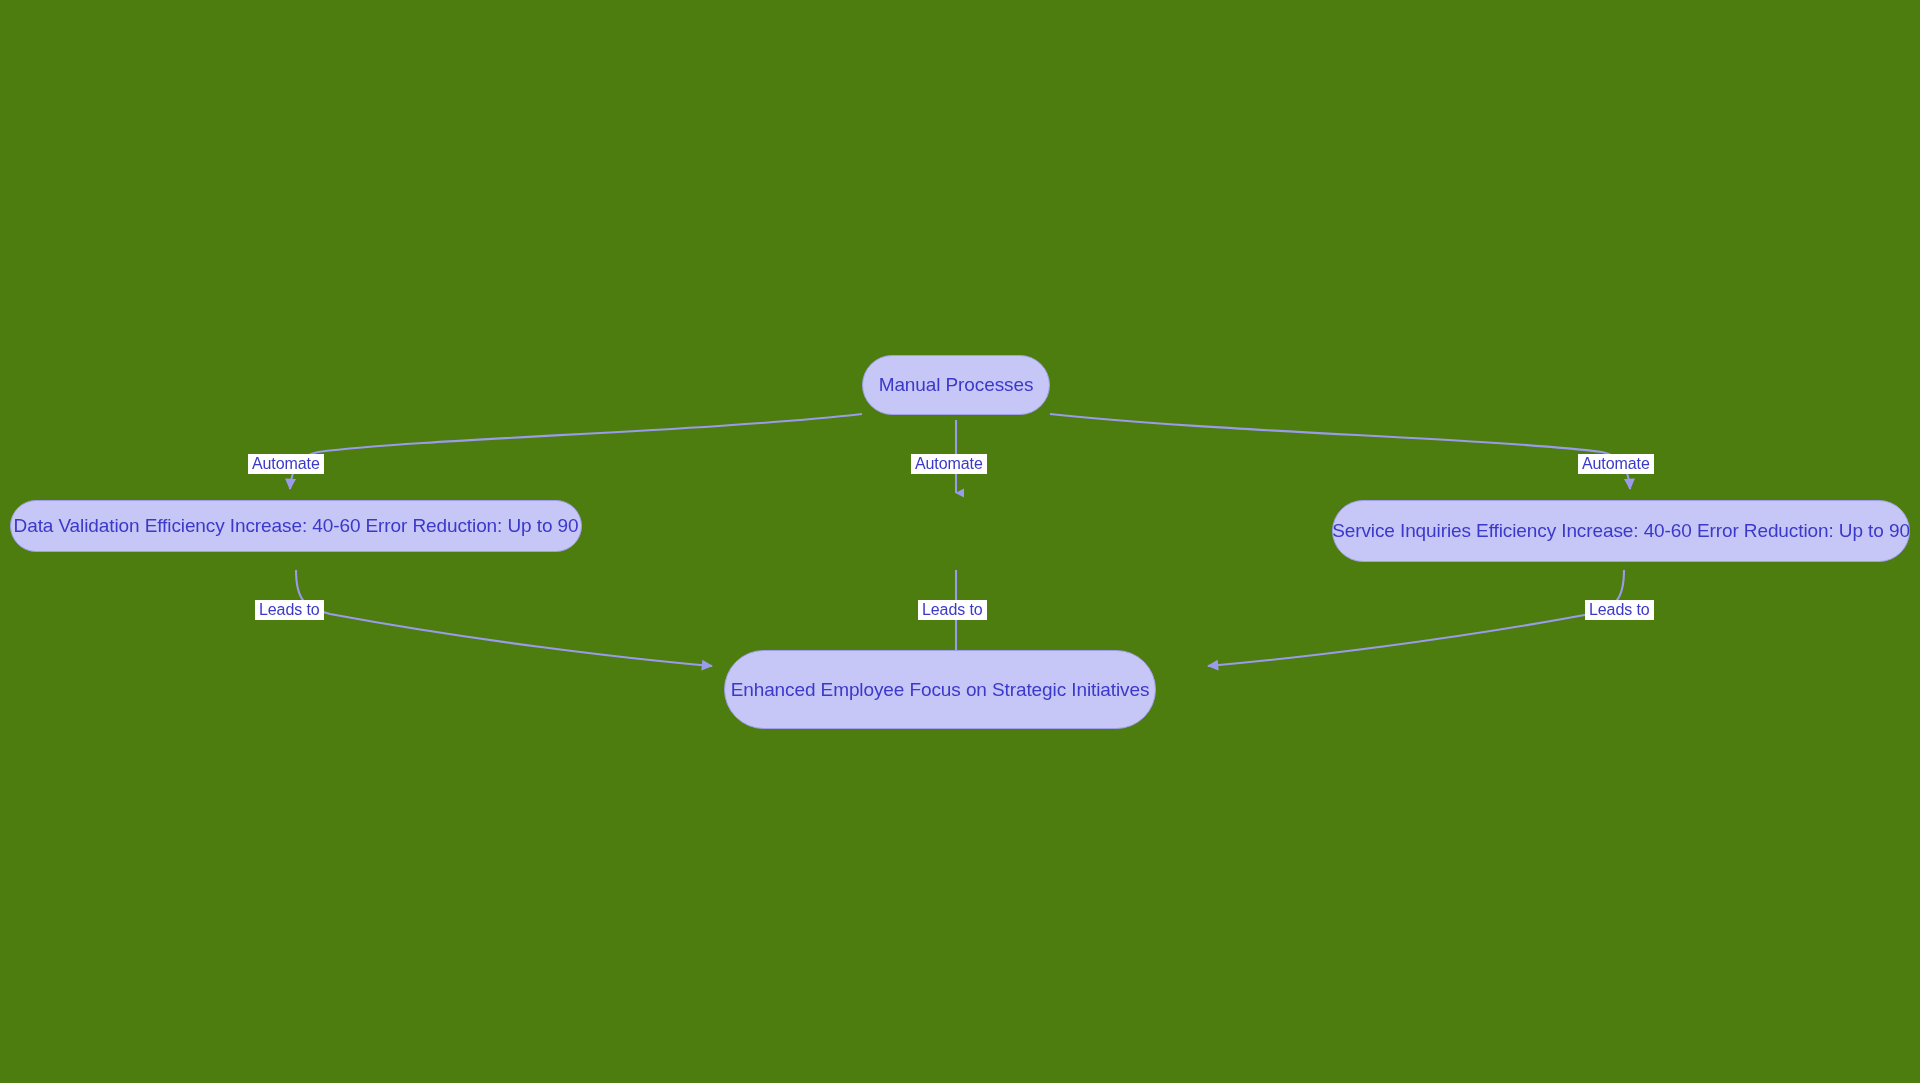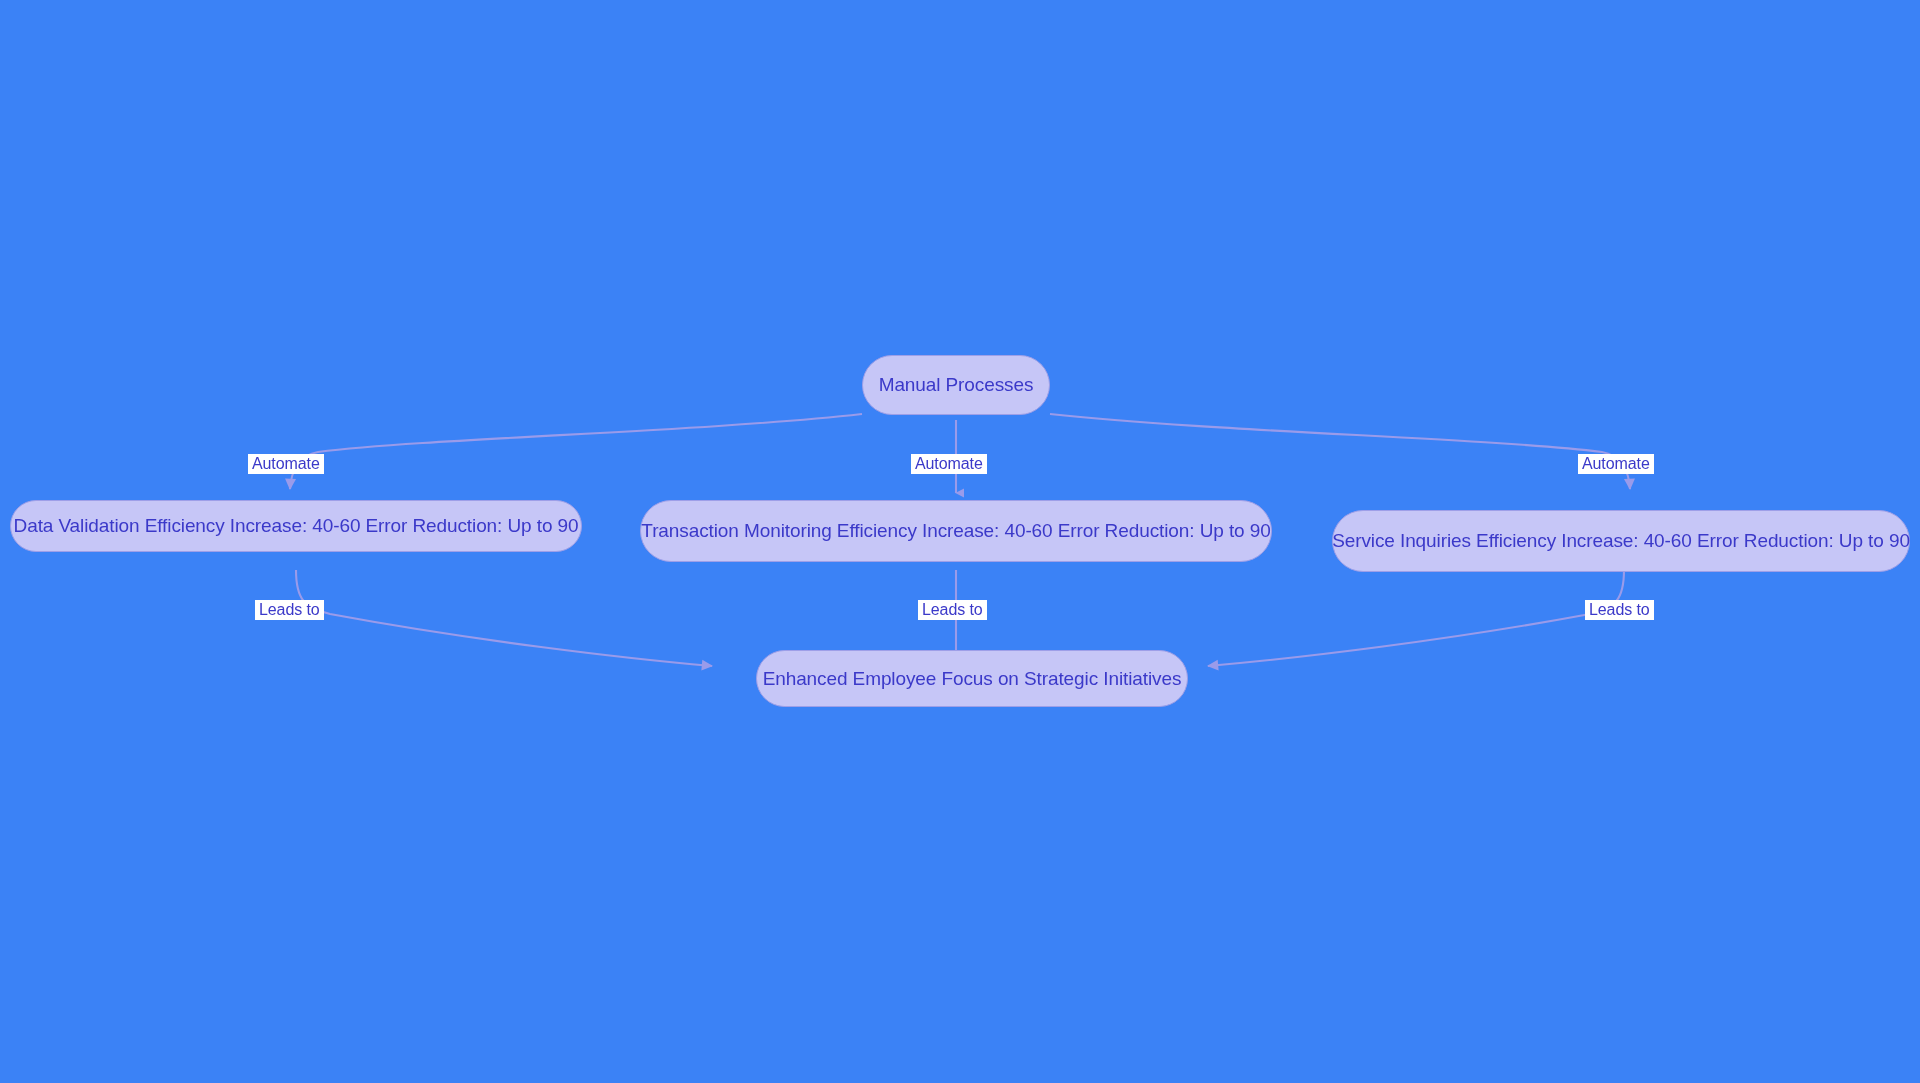--- a/index.html
+++ b/index.html
@@ -10,21 +10,21 @@
   body {
     width: 1920px;
     height: 1083px;
     overflow: hidden;
     font-family: "Liberation Sans", sans-serif;
   }
   #flow-root {
     position: relative;
     width: 1920px;
     height: 1083px;
-    background: #3b82f6;
+    background: #4d7c0f;
   }
   #edge-layer {
     position: absolute;
     left: 0;
     top: 0;
     width: 1920px;
     height: 1083px;
   }
   .node {
     position: absolute;
@@ -86,29 +86,26 @@
   </svg>
 
   <div class="node" style="left:862px; top:355px; width:188px; height:60px;">
     <span class="node-label">Manual Processes</span>
   </div>
 
   <div class="node" style="left:10px; top:500px; width:572px; height:52px;">
     <span class="node-label">Data Validation Efficiency Increase: 40-60 Error Reduction: Up to 90</span>
   </div>
 
-  <div class="node" style="left:640px; top:500px; width:632px; height:62px;">
-    <span class="node-label">Transaction Monitoring Efficiency Increase: 40-60 Error Reduction: Up to 90</span>
-  </div>
 
-  <div class="node" style="left:1332px; top:500px; width:578px; height:62px;margin-top:10px;">
+  <div class="node" style="left:1332px; top:500px; width:578px; height:62px;">
     <span class="node-label">Service Inquiries Efficiency Increase: 40-60 Error Reduction: Up to 90</span>
   </div>
 
-  <div class="node" style="left:756px; top:650px; width:432px; height:57px;">
+  <div class="node" style="left:724px; top:650px; width:432px; height:79px;">
     <span class="node-label">Enhanced Employee Focus on Strategic Initiatives</span>
   </div>
 
   <div class="edge-label" style="left:248px; top:454px;">Automate</div>
 
   <div class="edge-label" style="left:911px; top:454px;">Automate</div>
 
   <div class="edge-label" style="left:1578px; top:454px;">Automate</div>
 
   <div class="edge-label" style="left:255px; top:600px;">Leads to</div>

